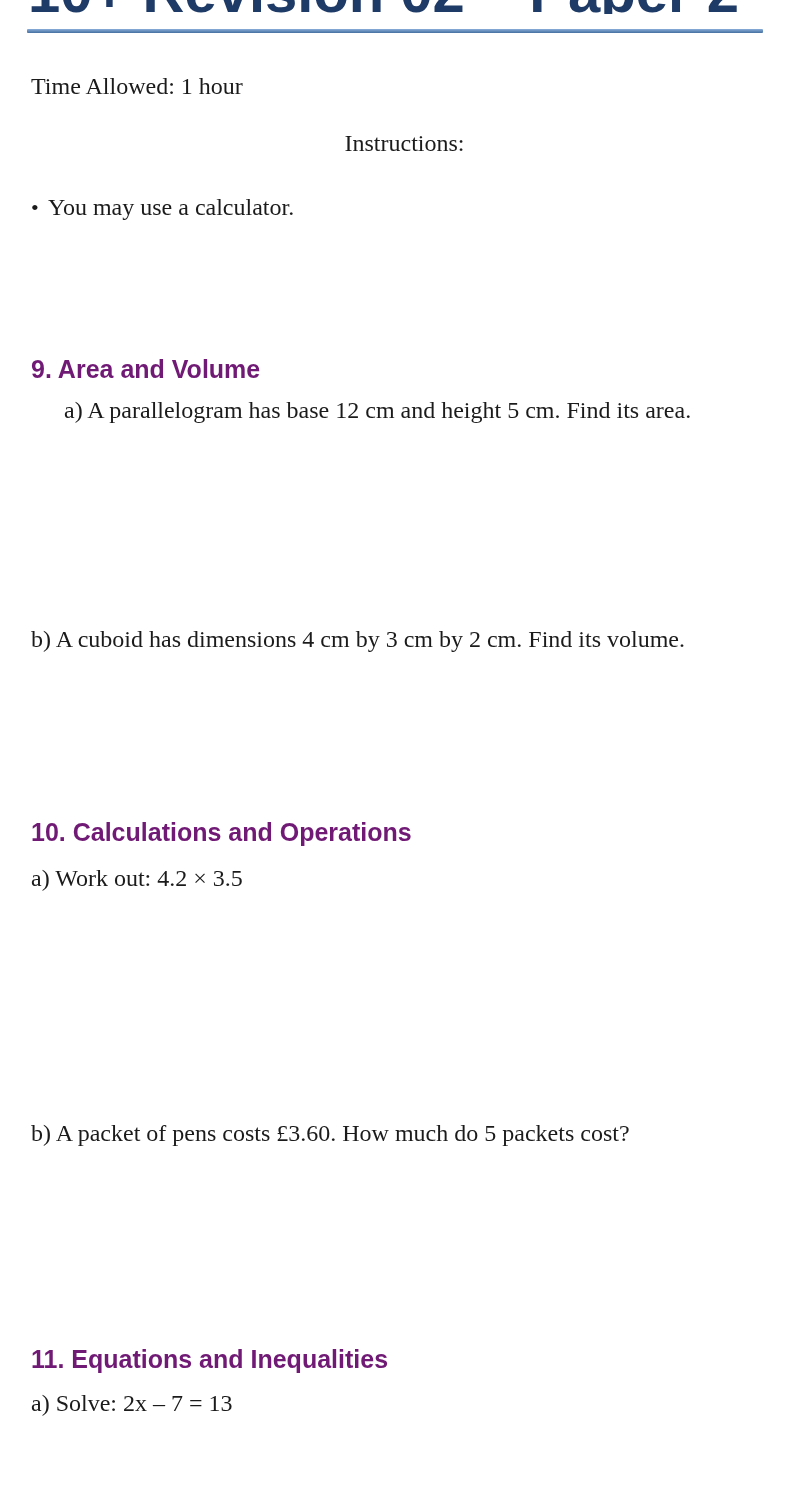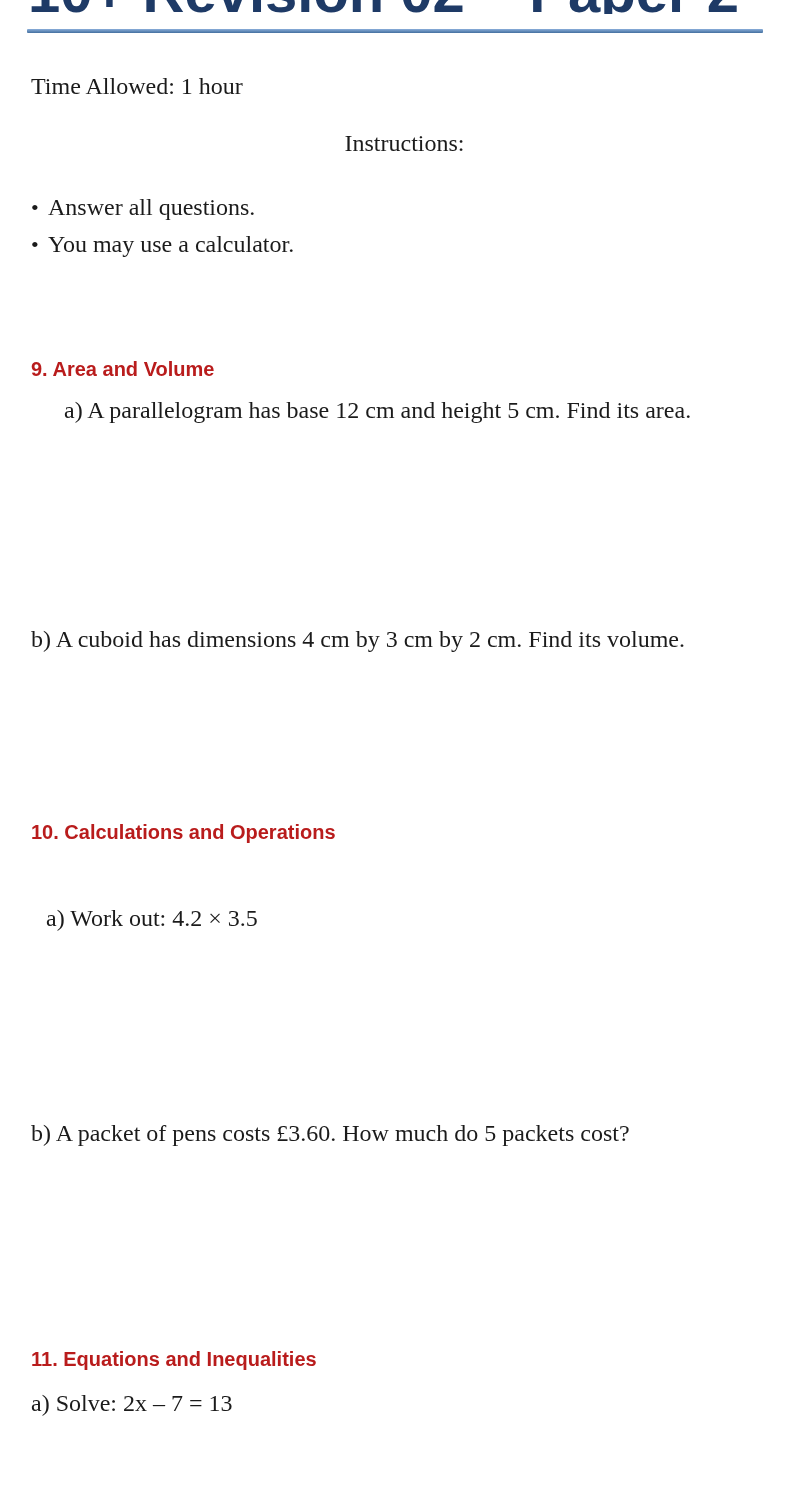--- a/index.html
+++ b/index.html
@@ -63,58 +63,55 @@
     display: inline-block;
     width: 17px;
     font-size: 22px;
   }
   .section-heading {
     position: absolute;
     left: 31px;
     right: 12px;
     font-family: "Liberation Sans", sans-serif;
     font-weight: bold;
-    font-size: 20px;
+    font-size: 25px;
     line-height: 32px;
-    color: #b91c1c;
+    color: #701a75;
     white-space: nowrap;
   }
 
   
   #time-allowed   { top: 71px;   }
   #instructions-heading { top: 128px; text-align: center; }
   #instructions-list    { top: 189px; }
   #heading-s9     { top: 353px;  }
   #q9a            { top: 395px; margin-left: 33px;  }
   #q9b            { top: 624px;  }
   #heading-s10    { top: 816px;  }
-  #q10a           { top: 903px; margin-left: 15px;  }
+  #q10a           { top: 863px;  }
   #q10b           { top: 1118px; }
   #heading-s11    { top: 1343px; }
   #q11a           { top: 1388px; }
 </style>
 </head>
 <body>
 
 <div id="page">
 
   <div class="title-clip">
     <span class="title-text">10+ Revision 02 – Paper 2</span>
   </div>
   <div class="title-rule"></div>
 
   <div class="line" id="time-allowed">Time Allowed: 1 hour</div>
 
   <div class="line" id="instructions-heading">Instructions:</div>
 
   <div class="line bullets" id="instructions-list">
     <div class="bullet-line">
-      <span class="bullet-marker">•</span><span>Answer all questions.</span>
-    </div>
-    <div class="bullet-line">
       <span class="bullet-marker">•</span><span>You may use a calculator.</span>
     </div>
   </div>
 
   <div class="section-heading" id="heading-s9">9. Area and Volume</div>
   <div class="line" id="q9a">a) A parallelogram has base 12 cm and height 5 cm. Find its area.</div>
   <div class="line" id="q9b">b) A cuboid has dimensions 4 cm by 3 cm by 2 cm. Find its volume.</div>
 
   <div class="section-heading" id="heading-s10">10. Calculations and Operations</div>
   <div class="line" id="q10a">a) Work out: 4.2 × 3.5</div>

